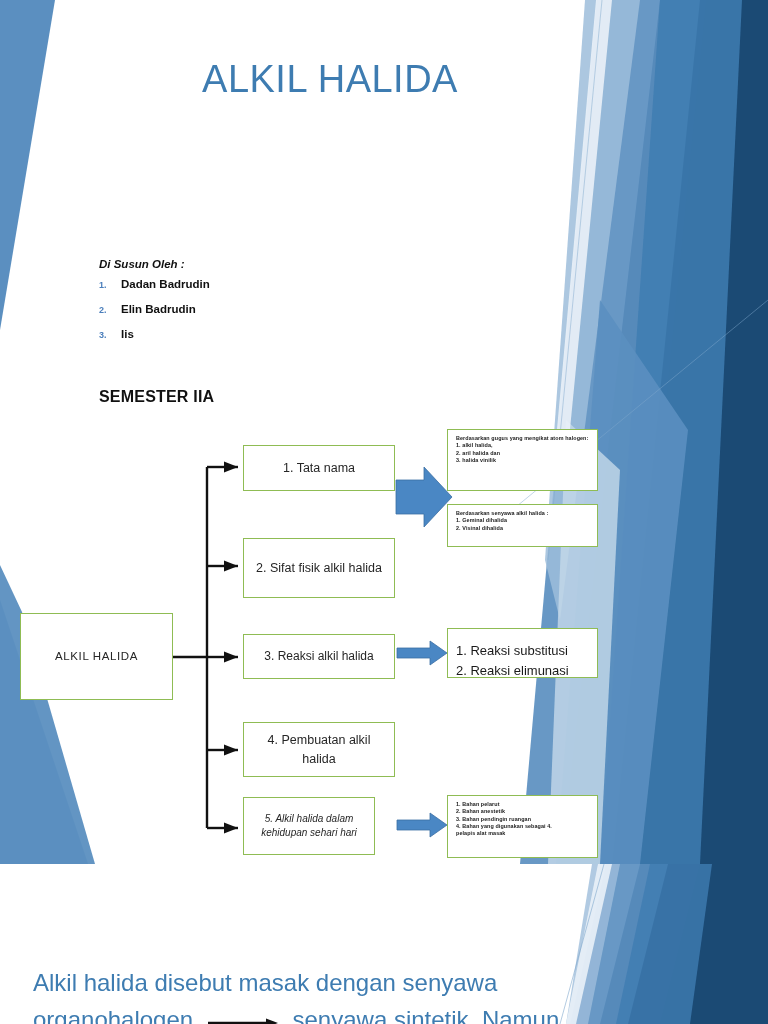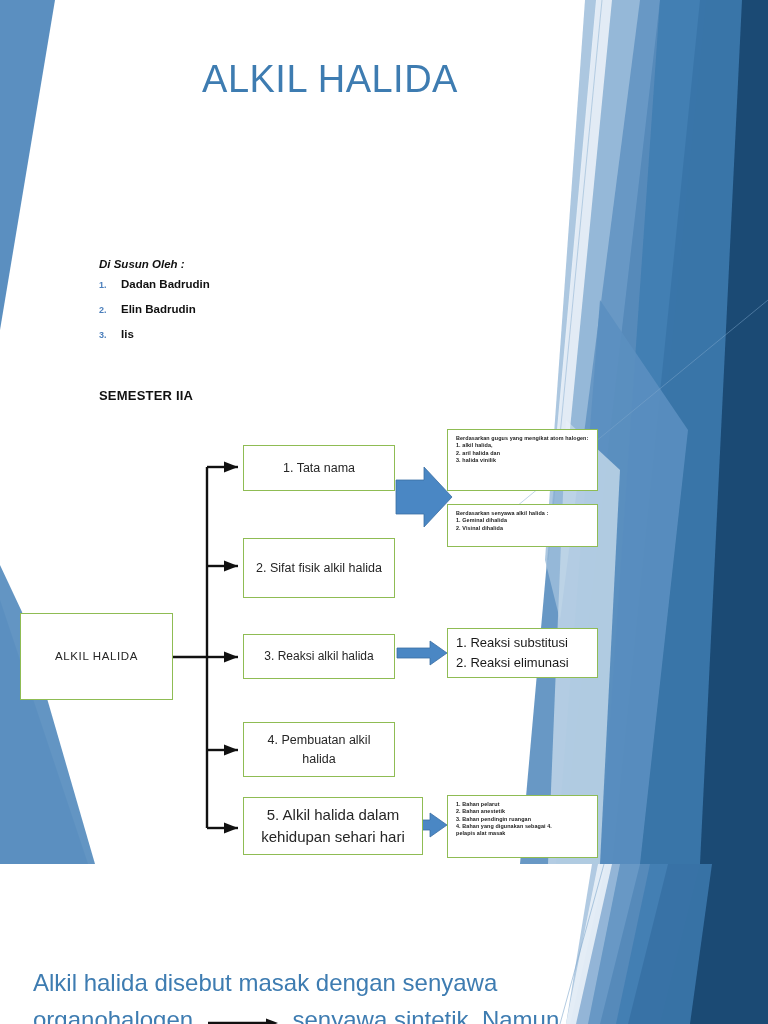--- a/index.html
+++ b/index.html
@@ -44,55 +44,55 @@
     display: flex; align-items: baseline;
     font-size: 11.5px; font-weight: bold; color: #111;
     margin-bottom: 13px;
   }
   .authors li .num {
     color: #4A7EBB; font-size: 9px; font-weight: bold;
     width: 22px; flex: none;
   }
   .semester {
     position: absolute; left: 99px; top: 388px;
-    font-size: 13px; font-weight: bold; color: #111; letter-spacing: .2px;
+    font-size: 16px; font-weight: bold; color: #111; letter-spacing: .2px;
   }
 
   
   .node {
     position: absolute;
     border: 1.3px solid #8FBC54;
     background: #ffffff;
     display: flex; align-items: center; justify-content: center;
     text-align: center;
     color: #262626;
     font-size: 12.5px;
     line-height: 1.45;
     padding: 13px 6px;
   }
   .node-root { left: 20px; top: 613px; width: 153px; height: 87px; font-size: 11.5px; letter-spacing: .6px; }
   .n1 { left: 243px; top: 445px; width: 152px; height: 46px; }
   .n2 { left: 243px; top: 538px; width: 152px; height: 60px; }
   .n3 { left: 243px; top: 634px; width: 152px; height: 45px; font-size: 12px; }
   .n4 { left: 243px; top: 722px; width: 152px; height: 55px; }
-  .n5 { left: 243px; top: 797px; width: 180px; height: 58px; font-size: 15px; }
+  .n5 { left: 243px; top: 797px; width: 132px; height: 58px; font-size: 10px; font-style: italic; }
 
   .sub {
     position: absolute;
     border: 1.3px solid #8FBC54;
     background: #ffffff;
     color: #1a1a1a;
     padding: 5px 6px 4px 8px;
     line-height: 1.35;
   }
   .sub-sm { font-size: 5.4px; font-weight: bold; letter-spacing: .1px; }
   .s1 { left: 447px; top: 429px; width: 151px; height: 62px; }
   .s2 { left: 447px; top: 504px; width: 151px; height: 43px; }
   .s3 { left: 447px; top: 628px; width: 151px; height: 50px;
-        font-size: 13px; font-weight: normal; line-height: 1.5; padding: 4px 8px; }
+        font-size: 13px; font-weight: normal; line-height: 1.5; padding: 12px 8px; }
   .s4 { left: 447px; top: 795px; width: 151px; height: 63px; }
 
   .sub p { margin: 0; }
 
   
   .wires { position: absolute; left: 0; top: 0; pointer-events: none; }
 
   
   .s2text {
     position: absolute; left: 33px; top: 100px;

